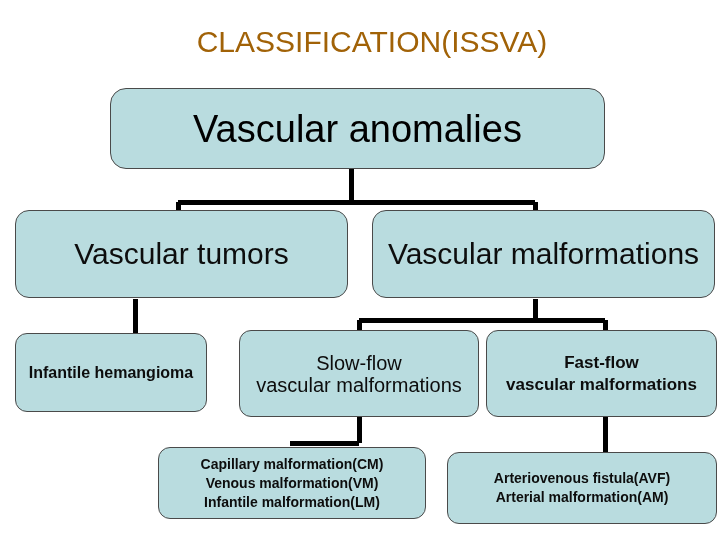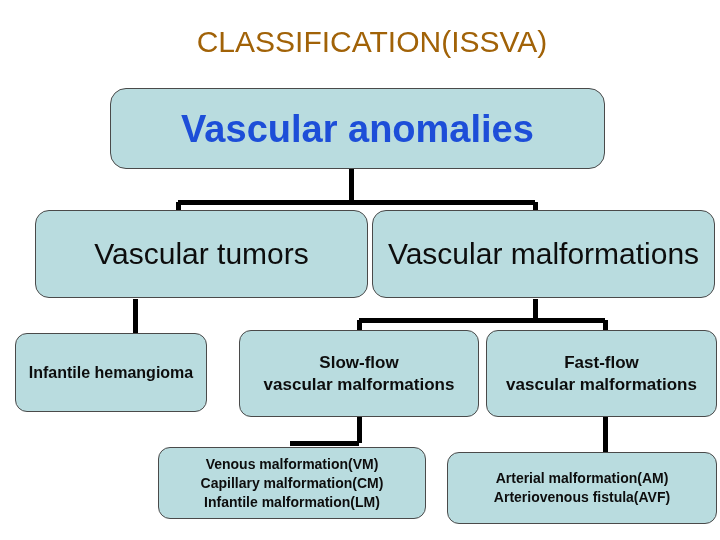--- a/index.html
+++ b/index.html
@@ -63,27 +63,27 @@
   .node .ln { display: block; white-space: nowrap; }
 
   
   #n-root {
     left: 110px; top: 88px; width: 495px; height: 81px;
     border-radius: 16px;
   }
   #n-root .ln {
     font-size: 38px;
     line-height: 44px;
-    color: #1d4ed8;
-    font-weight: bold;
+    color: #000000;
+    font-weight: normal;
   }
 
   
   #n-tumors {
-    left: 15px; top: 210px; width: 333px; height: 88px; margin-left: 20px;
+    left: 15px; top: 210px; width: 333px; height: 88px;
   }
   #n-tumors .ln {
     font-size: 30px; line-height: 36px; font-weight: normal;
   }
   #n-malform {
     left: 372px; top: 210px; width: 343px; height: 88px;
   }
   #n-malform .ln {
     font-size: 30px; line-height: 36px; font-weight: normal;
   }
@@ -92,21 +92,21 @@
   #n-ih {
     left: 15px; top: 333px; width: 192px; height: 79px;
     border-radius: 12px;
   }
   #n-ih .ln { font-size: 16px; line-height: 20px; font-weight: bold; }
 
   #n-slow {
     left: 239px; top: 330px; width: 240px; height: 87px;
     border-radius: 12px;
   }
-  #n-slow .ln { font-size: 17px; line-height: 22px; font-weight: bold; }
+  #n-slow .ln { font-size: 20px; line-height: 22px; font-weight: normal; }
 
   #n-fast {
     left: 486px; top: 330px; width: 231px; height: 87px;
     border-radius: 12px;
   }
   #n-fast .ln { font-size: 17px; line-height: 22px; font-weight: bold; }
 
   
   #n-slowlist {
     left: 158px; top: 447px; width: 268px; height: 72px;
@@ -182,26 +182,26 @@
 
   <div class="node" id="n-fast">
     <div class="lines">
       <span class="ln">Fast-flow</span>
       <span class="ln">vascular malformations</span>
     </div>
   </div>
 
   <div class="node" id="n-slowlist">
     <div class="lines">
+      <span class="ln">Capillary malformation(CM)</span>
       <span class="ln">Venous malformation(VM)</span>
-      <span class="ln">Capillary malformation(CM)</span>
       <span class="ln">Infantile malformation(LM)</span>
     </div>
   </div>
 
   <div class="node" id="n-fastlist">
     <div class="lines">
+      <span class="ln">Arteriovenous fistula(AVF)</span>
       <span class="ln">Arterial malformation(AM)</span>
-      <span class="ln">Arteriovenous fistula(AVF)</span>
     </div>
   </div>
 
 </div>
 
 </body></html>

